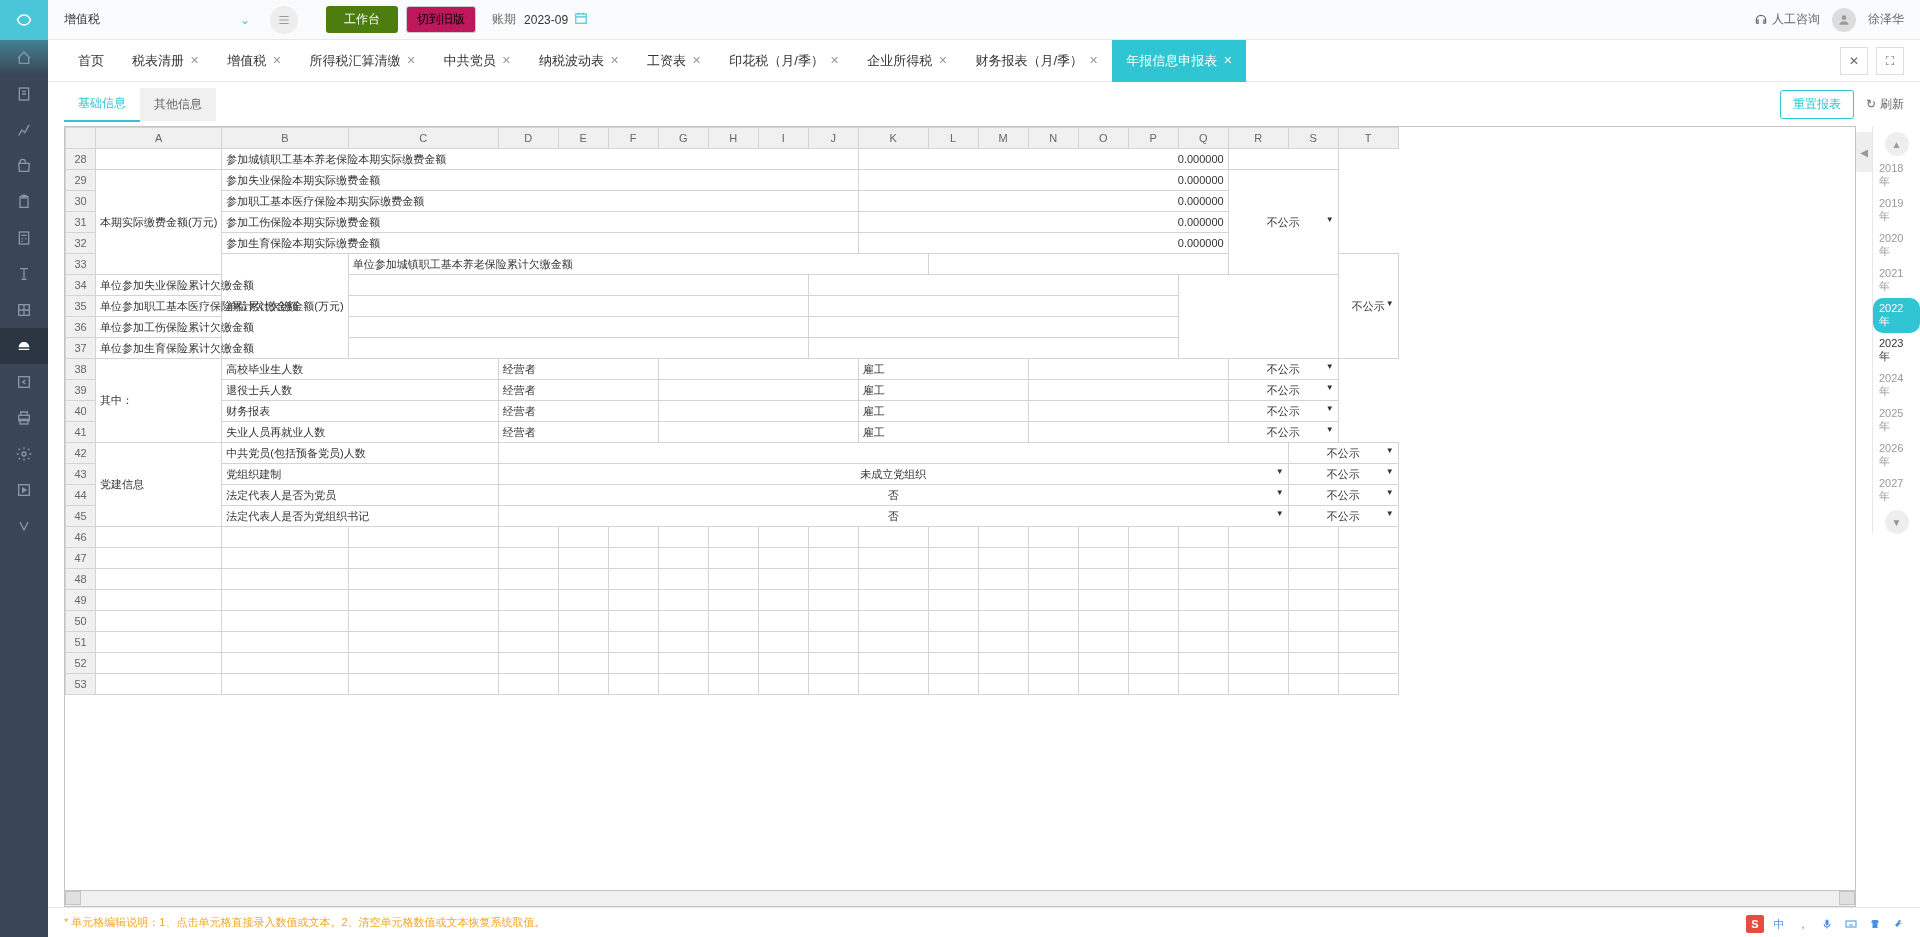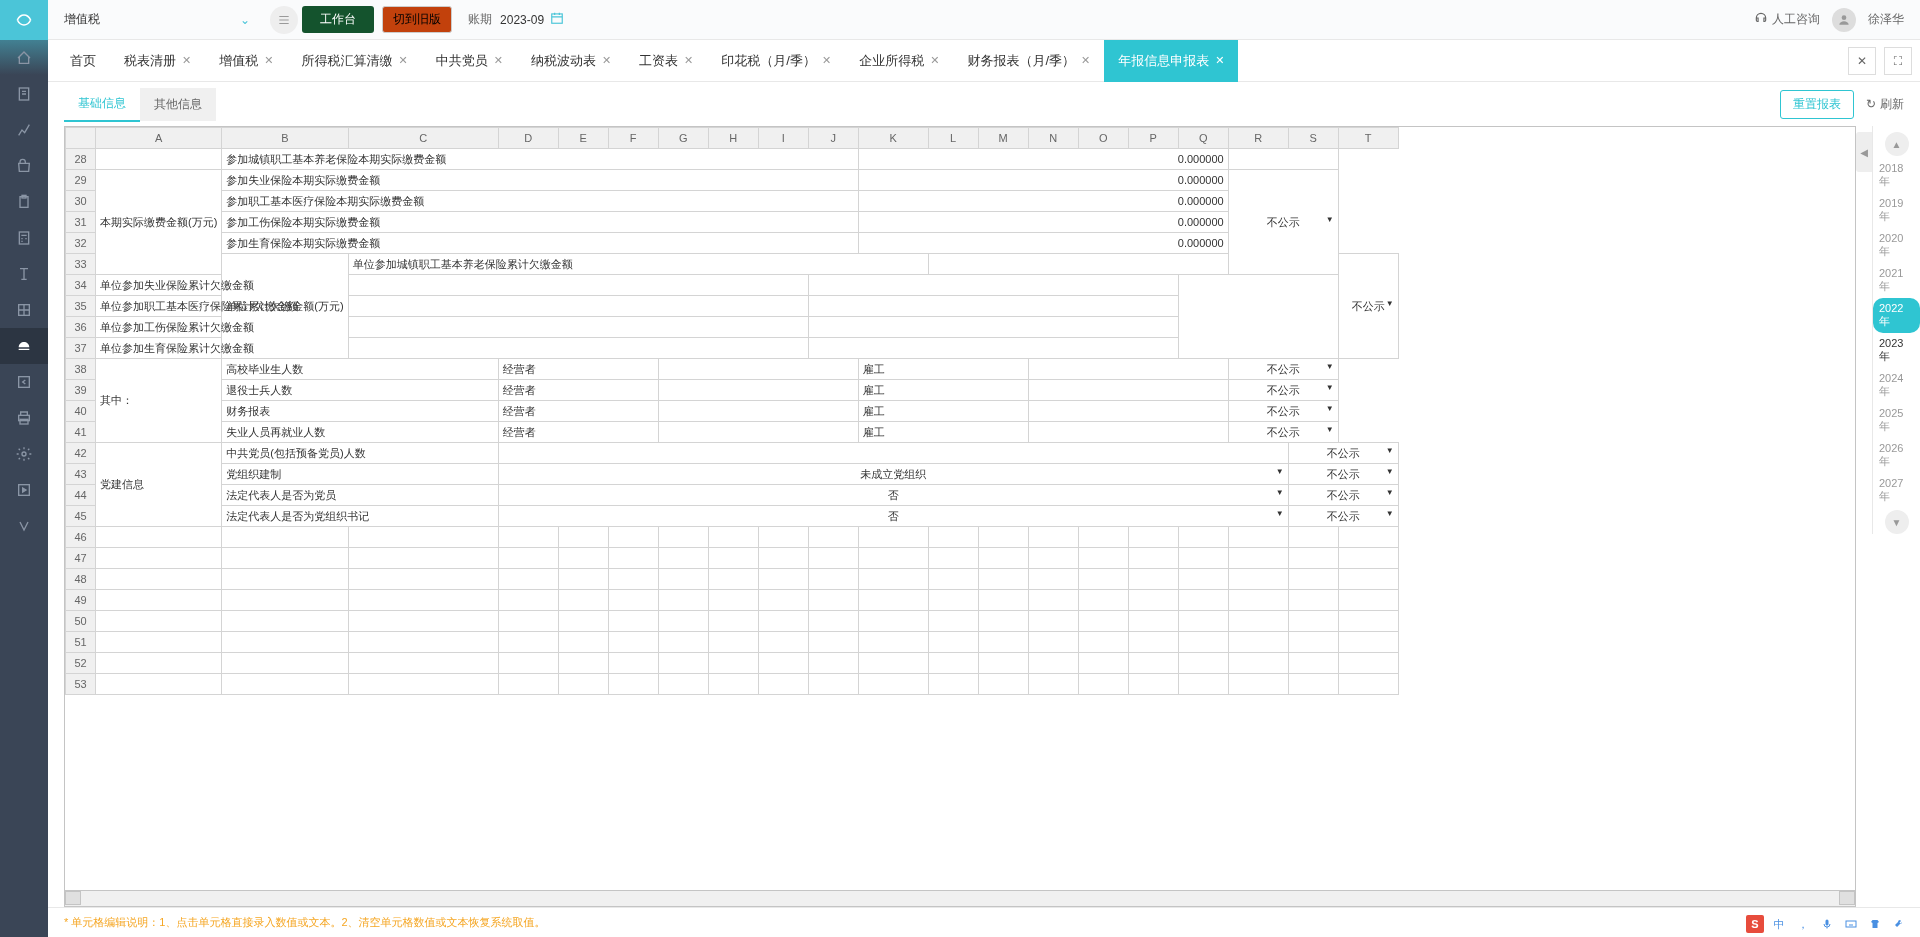--- a/index.html
+++ b/index.html
@@ -8,30 +8,30 @@
 .sidebar{width:48px;background:linear-gradient(180deg,#4bc5d8 0%,#3a4556 8%,#3a4556 100%);display:flex;flex-direction:column;align-items:center;padding-top:0;}
 .logo{width:48px;height:40px;background:#4bc5d8;display:flex;align-items:center;justify-content:center;}
 .logo svg{width:20px;height:20px;}
 .side-icon{width:48px;height:36px;display:flex;align-items:center;justify-content:center;color:#8a95a5;cursor:pointer;}
 .side-icon.active{background:#2c3542;color:#fff;}
 .main{flex:1;display:flex;flex-direction:column;background:#fff;overflow:hidden;}
 .header{height:40px;display:flex;align-items:center;padding:0 16px;border-bottom:1px solid #e8e8e8;background:#fafbfc;}
 .dropdown-sel{display:flex;align-items:center;gap:140px;color:#333;cursor:pointer;}
 .dropdown-sel .chev{color:#4bc5d8;}
 .hdr-icon{margin-left:20px;width:28px;height:28px;border-radius:50%;background:#eee;display:flex;align-items:center;justify-content:center;color:#999;cursor:pointer;}
-.btn-primary{margin-left:4px;padding:5px 18px;background:#14532d;color:#fff;border:none;border-radius:3px;cursor:pointer;font-size:12px;}
-.btn-outline{margin-left:8px;padding:4px 10px;background:#c2410c;border:1px solid #ccc;border-radius:3px;cursor:pointer;font-size:12px;}
+.btn-primary{margin-left:28px;padding:5px 18px;background:#4d7c0f;color:#fff;border:none;border-radius:3px;cursor:pointer;font-size:12px;}
+.btn-outline{margin-left:8px;padding:4px 10px;background:#be185d;border:1px solid #ccc;border-radius:3px;cursor:pointer;font-size:12px;}
 .period-label{margin-left:16px;color:#666;}
 .period-val{margin-left:8px;color:#333;}
 .cal-icon{margin-left:6px;color:#4bc5d8;cursor:pointer;}
 .hdr-right{margin-left:auto;display:flex;align-items:center;gap:12px;}
-.support{display:flex;align-items:flex-start;gap:4px;color:#666;cursor:pointer;}
+.support{display:flex;align-items:center;gap:4px;color:#666;cursor:pointer;}
 .avatar{width:24px;height:24px;border-radius:50%;background:#ddd;display:flex;align-items:center;justify-content:center;color:#999;}
 .username{color:#666;}
-.tabs-row{height:42px;display:flex;align-items:center;padding:0 8px;border-bottom:1px solid #e8e8e8;background:#fff;}
+.tabs-row{height:42px;display:flex;align-items:center;padding:0 16px;border-bottom:1px solid #e8e8e8;background:#fff;}
 .tab{padding:0 14px;height:42px;display:flex;align-items:center;gap:6px;color:#333;cursor:pointer;font-size:13px;}
 .tab.active{background:#2fc5d2;color:#fff;}
 .tab .close{color:#999;font-size:11px;}
 .tab.active .close{color:#fff;}
 .tabs-right{margin-left:auto;display:flex;align-items:center;gap:8px;}
 .tabs-right .ico{width:28px;height:28px;display:flex;align-items:center;justify-content:center;border:1px solid #ddd;color:#666;cursor:pointer;}
 .sub-row{height:44px;display:flex;align-items:center;padding:0 16px;background:#fff;}
 .subtab{padding:8px 14px;cursor:pointer;color:#666;background:#f0f0f0;}
 .subtab.active{color:#2fc5d2;background:#fff;border-bottom:2px solid #2fc5d2;}
 .sub-right{margin-left:auto;display:flex;align-items:center;gap:12px;}

